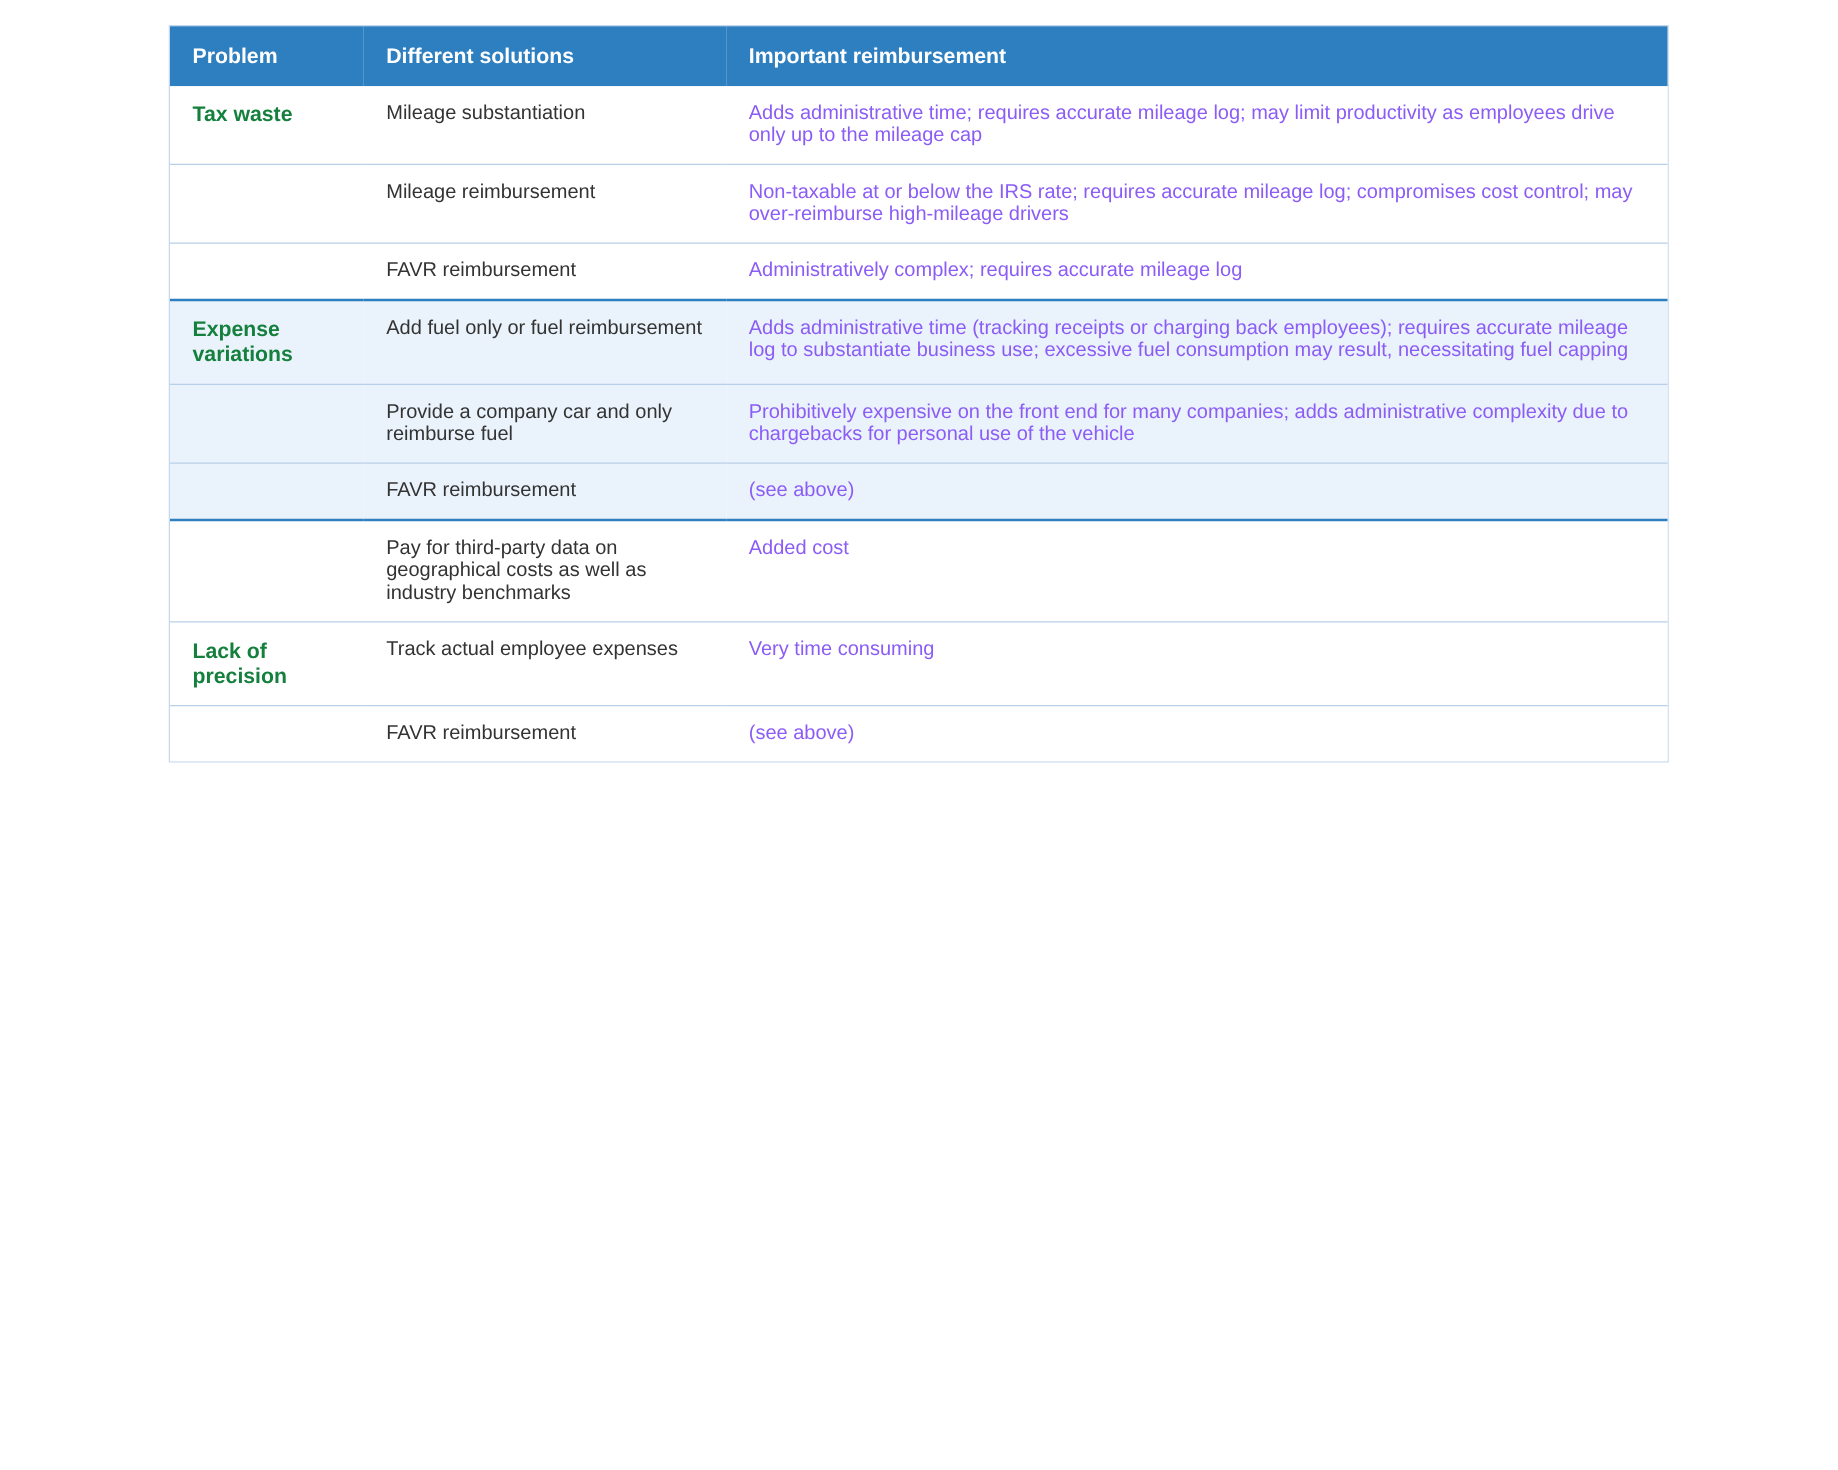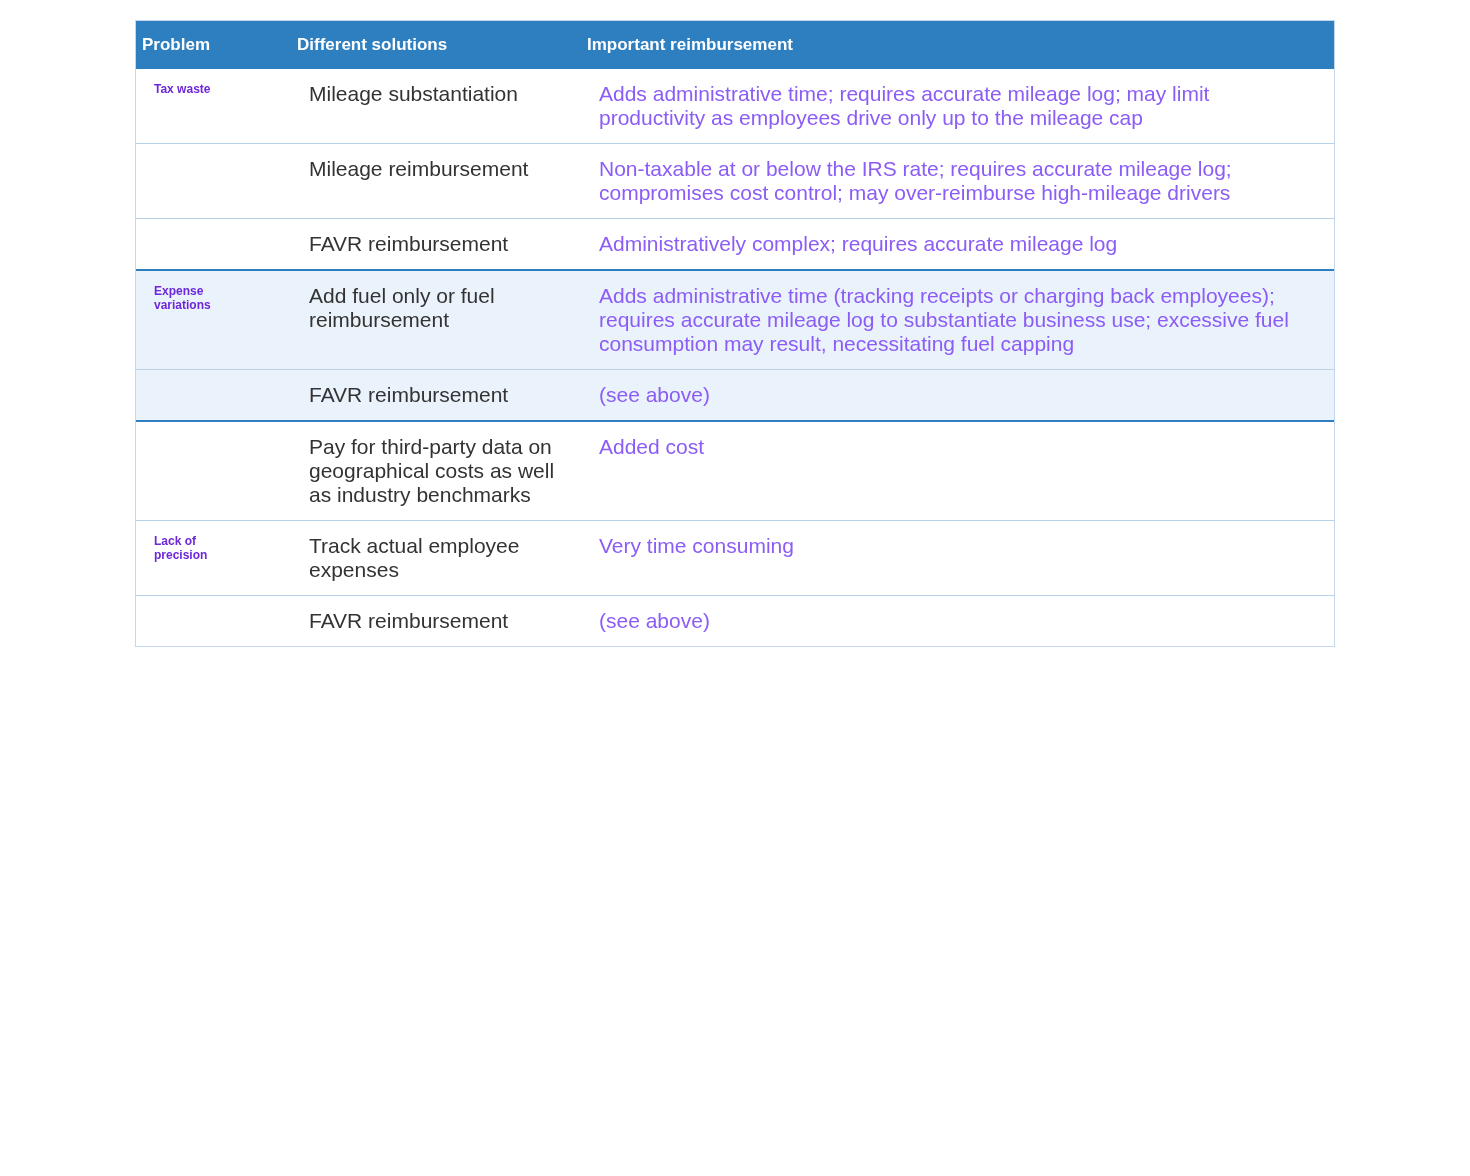--- a/index.html
+++ b/index.html
@@ -30,50 +30,50 @@
     }
 
     thead tr {
       background-color: #2e7fc0;
     }
 
     thead th {
       color: #ffffff;
       font-weight: bold;
       font-size: 17px;
-      padding: 14px 6px;
+      padding: 14px 18px;
       text-align: left;
       border: none;
     }
 
     tbody tr td {
       vertical-align: top;
       padding: 13px 18px;
-      font-size: 21px;
+      font-size: 16px;
       color: #222222;
       border-bottom: 1px solid #b8d0e8;
     }
 
     
     .section-tax td {
       background-color: #ffffff;
     }
 
     .section-expense td {
       background-color: #eaf2fb;
     }
 
     .section-precision td {
       background-color: #ffffff;
     }
 
     .problem-cell {
       font-weight: bold;
-      font-size: 12px;
-      color: #6d28d9;
+      font-size: 17px;
+      color: #15803d;
       white-space: nowrap;
       vertical-align: top;
       width: 155px;
     }
 
     .solution-cell {
       width: 290px;
       color: #333333;
     }
 
@@ -121,20 +121,25 @@
         <tr class="section-tax group-last">
           <td class="problem-cell"></td>
           <td class="solution-cell">FAVR reimbursement</td>
           <td class="consideration-cell">Administratively complex; requires accurate mileage log</td>
         </tr>
         <tr class="section-expense">
           <td class="problem-cell">Expense<br>variations</td>
           <td class="solution-cell">Add fuel only or fuel reimbursement</td>
           <td class="consideration-cell">Adds administrative time (tracking receipts or charging back employees); requires accurate mileage log to substantiate business use; excessive fuel consumption may result, necessitating fuel capping</td>
         </tr>
+        <tr class="section-expense">
+          <td class="problem-cell"></td>
+          <td class="solution-cell">Provide a company car and only reimburse fuel</td>
+          <td class="consideration-cell">Prohibitively expensive on the front end for many companies; adds administrative complexity due to chargebacks for personal use of the vehicle</td>
+        </tr>
         <tr class="section-expense group-last">
           <td class="problem-cell"></td>
           <td class="solution-cell">FAVR reimbursement</td>
           <td class="consideration-cell">(see above)</td>
         </tr>
         <tr class="section-precision">
           <td class="problem-cell"></td>
           <td class="solution-cell">Pay for third-party data on geographical costs as well as industry benchmarks</td>
           <td class="consideration-cell">Added cost</td>
         </tr>

